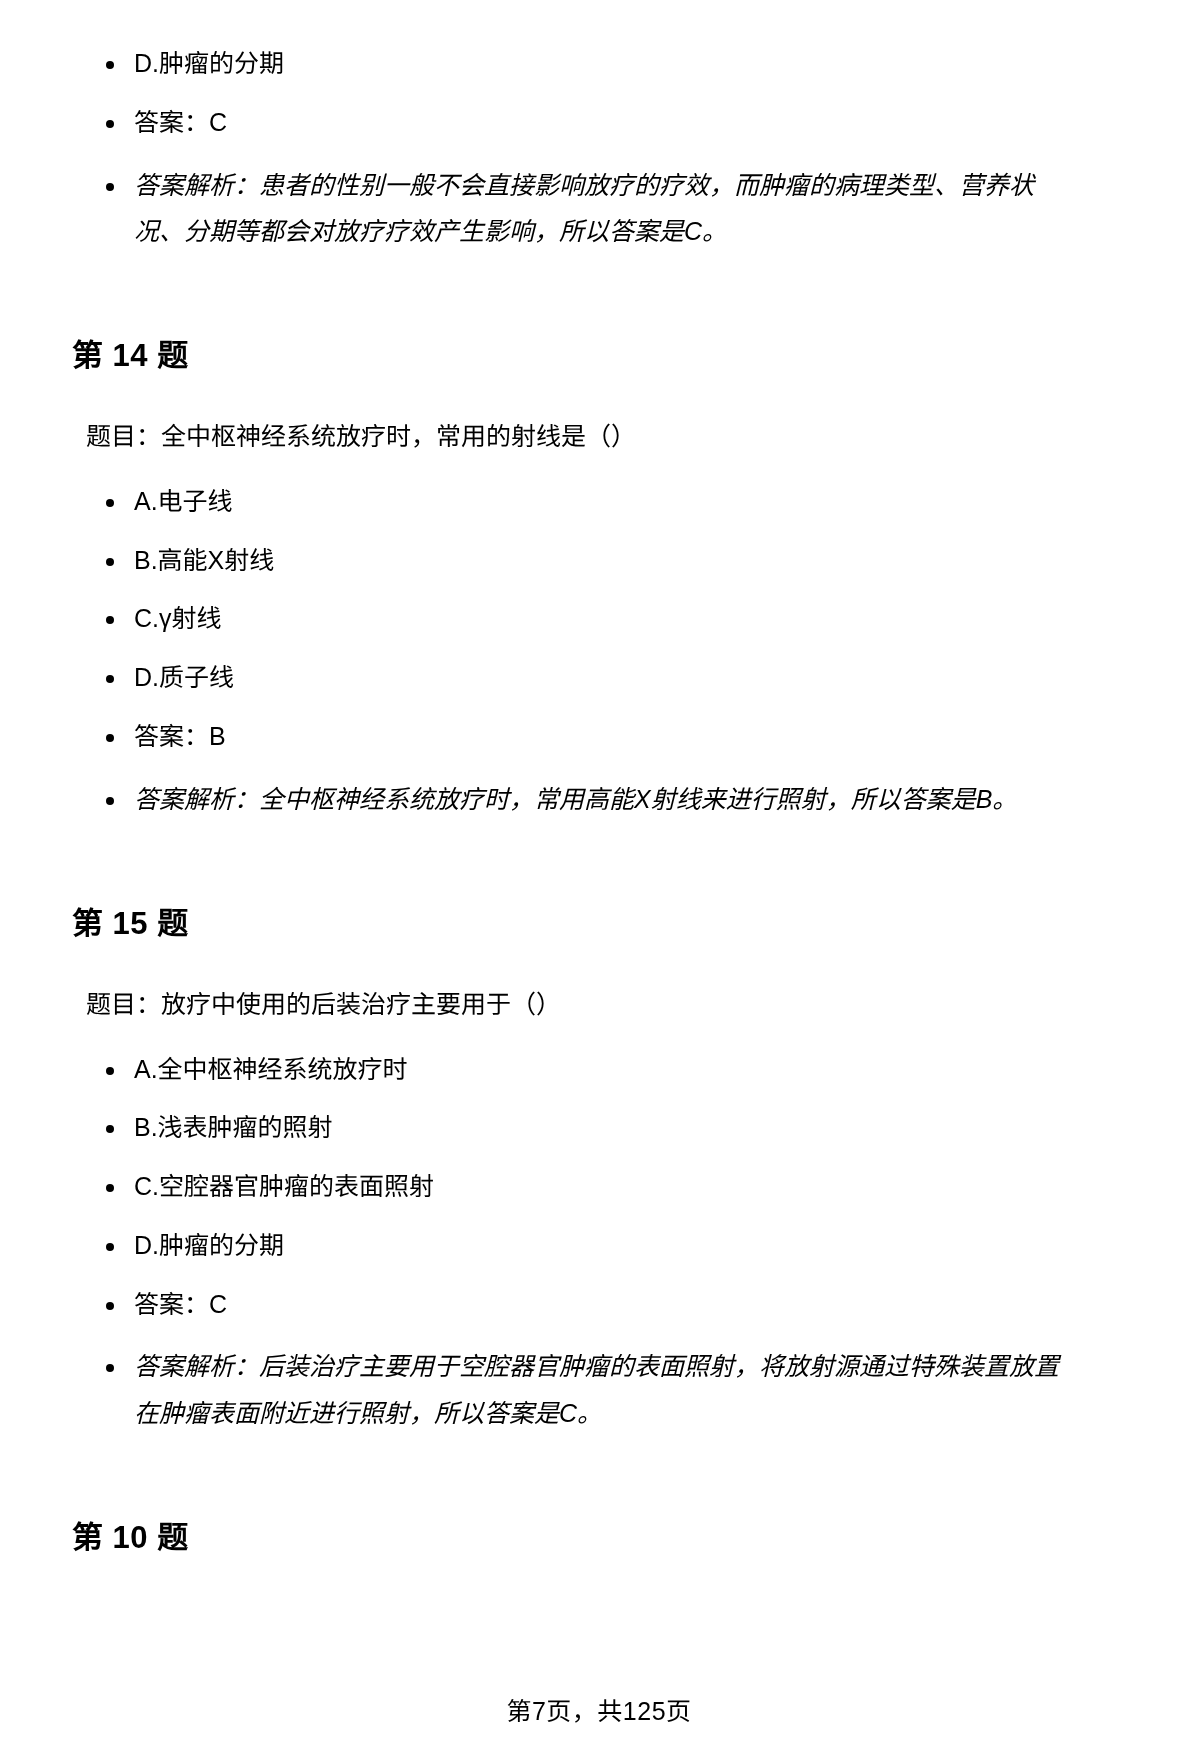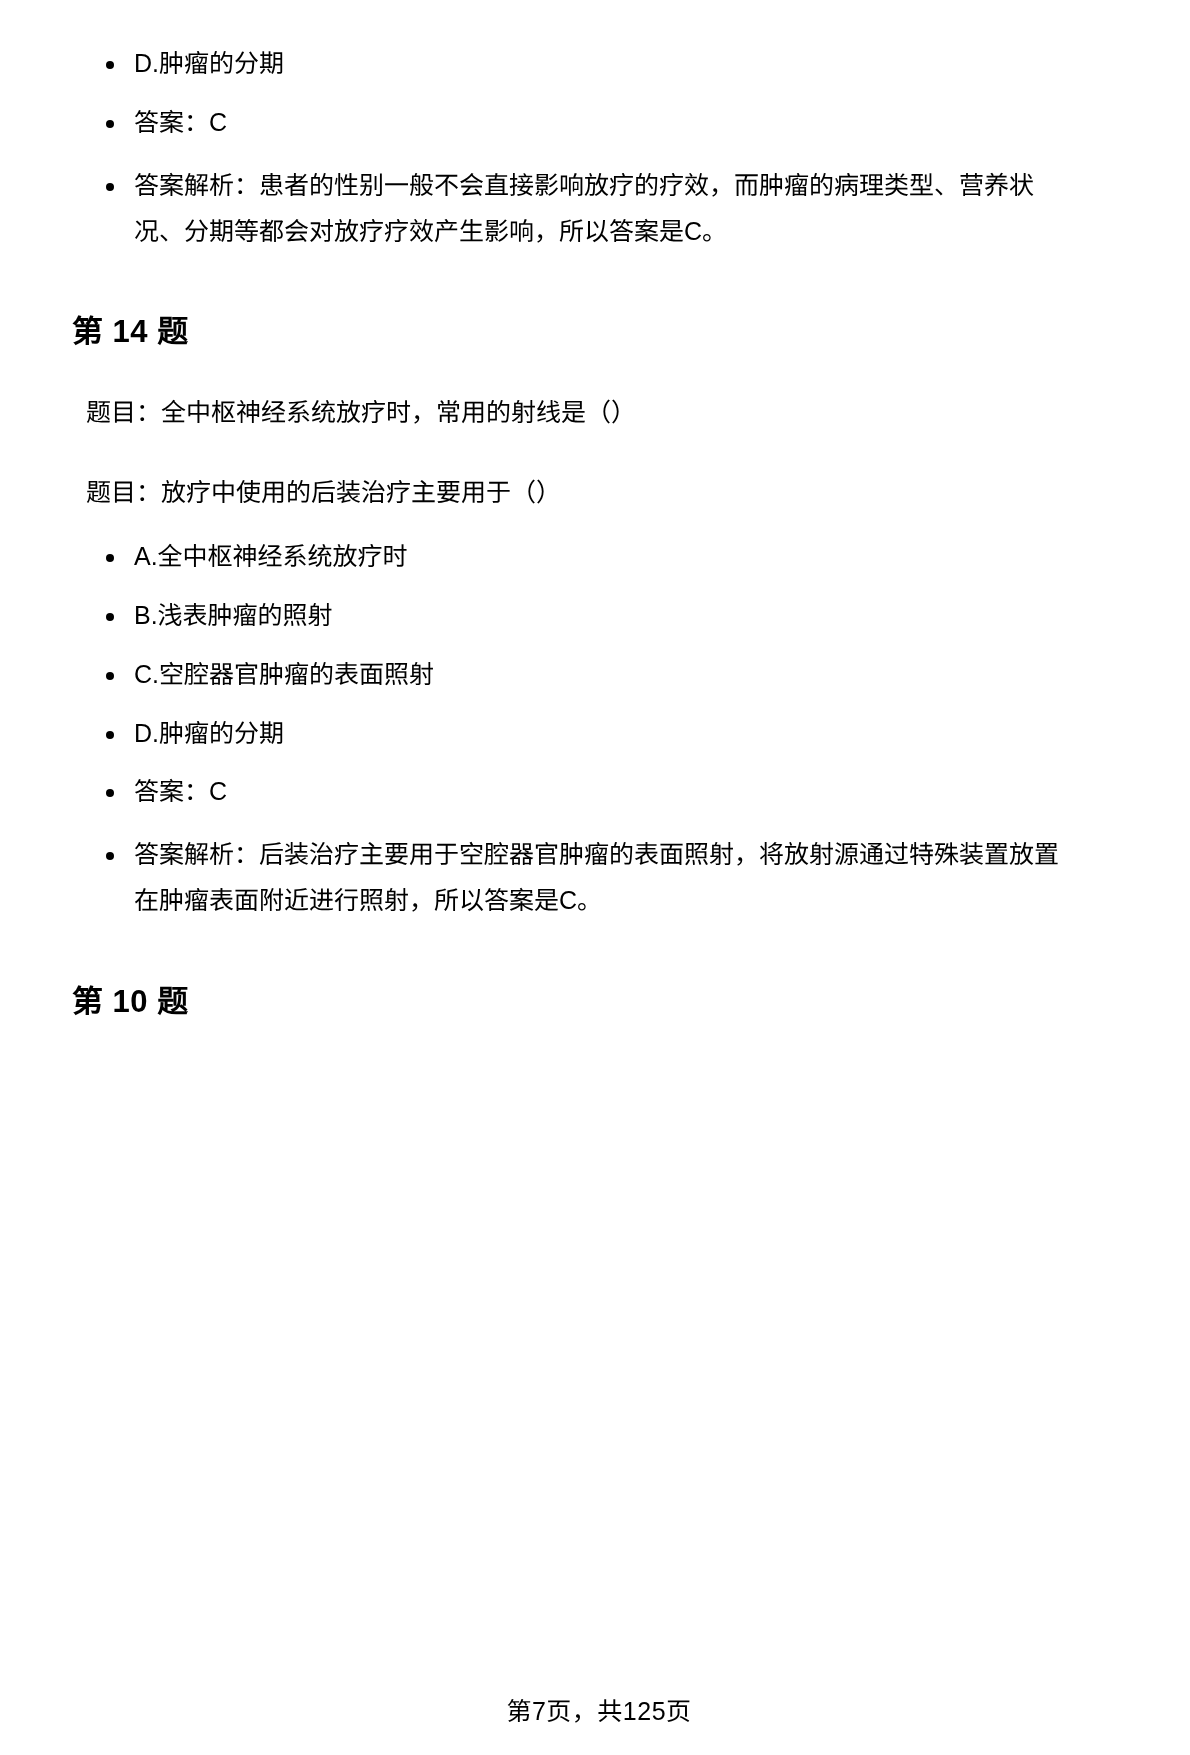--- a/index.html
+++ b/index.html
@@ -23,39 +23,39 @@
     position: relative;
   }
   .q-heading {
     font-size: 31px;
     font-weight: bold;
     letter-spacing: 0.5px;
     margin: 0;
     padding: 0;
     line-height: 1.3;
   }
-  .q-heading-spacer-top { margin-top: 58px; }
+  .q-heading-spacer-top { margin-top: 82px; }
   .q-stem {
     font-size: 25px;
     line-height: 1.5;
     margin: 42px 0 0 8px;
     padding-left: 6px;
   }
   ul.opts {
     list-style: disc;
     margin: 26px 0 0 0;
     padding-left: 56px;
   }
   ul.opts li {
     font-size: 25px;
     line-height: 1.55;
     margin: 0 0 20px 0;
     padding-left: 6px;
   }
-  ul.opts li:last-child { margin-bottom: 0; }
+  ul.opts li:last-child { margin-bottom: 0; font-style: italic; }
   ul.opts li.explain {
     line-height: 1.85;
   }
   .block { margin-bottom: 0; }
   .footer {
     position: absolute;
     left: 8px;
     right: 0;
     bottom: 28px;
     text-align: center;
@@ -73,23 +73,32 @@
     <ul class="opts">
       <li>D.肿瘤的分期</li>
       <li>答案：C</li>
       <li class="explain">答案解析：患者的性别一般不会直接影响放疗的疗效，而肿瘤的病理类型、营养状况、分期等都会对放疗疗效产生影响，所以答案是C。</li>
     </ul>
   </div>
 
   <div class="block">
     <h2 class="q-heading q-heading-spacer-top">第 14 题</h2>
     <p class="q-stem">题目：全中枢神经系统放疗时，常用的射线是（）</p>
+    <ul class="opts">
+      <li>A.电子线</li>
+      <li>B.高能X射线</li>
+      <li>C.γ射线</li>
+      <li>D.质子线</li>
+      <li>答案：B</li>
+      <li class="explain">答案解析：全中枢神经系统放疗时，常用高能X射线来进行照射，所以答案是B。</li>
+    </ul>
   </div>
 
   <div class="block">
+    <h2 class="q-heading q-heading-spacer-top">第 15 题</h2>
     <p class="q-stem">题目：放疗中使用的后装治疗主要用于（）</p>
     <ul class="opts">
       <li>A.全中枢神经系统放疗时</li>
       <li>B.浅表肿瘤的照射</li>
       <li>C.空腔器官肿瘤的表面照射</li>
       <li>D.肿瘤的分期</li>
       <li>答案：C</li>
       <li class="explain">答案解析：后装治疗主要用于空腔器官肿瘤的表面照射，将放射源通过特殊装置放置在肿瘤表面附近进行照射，所以答案是C。</li>
     </ul>
   </div>

